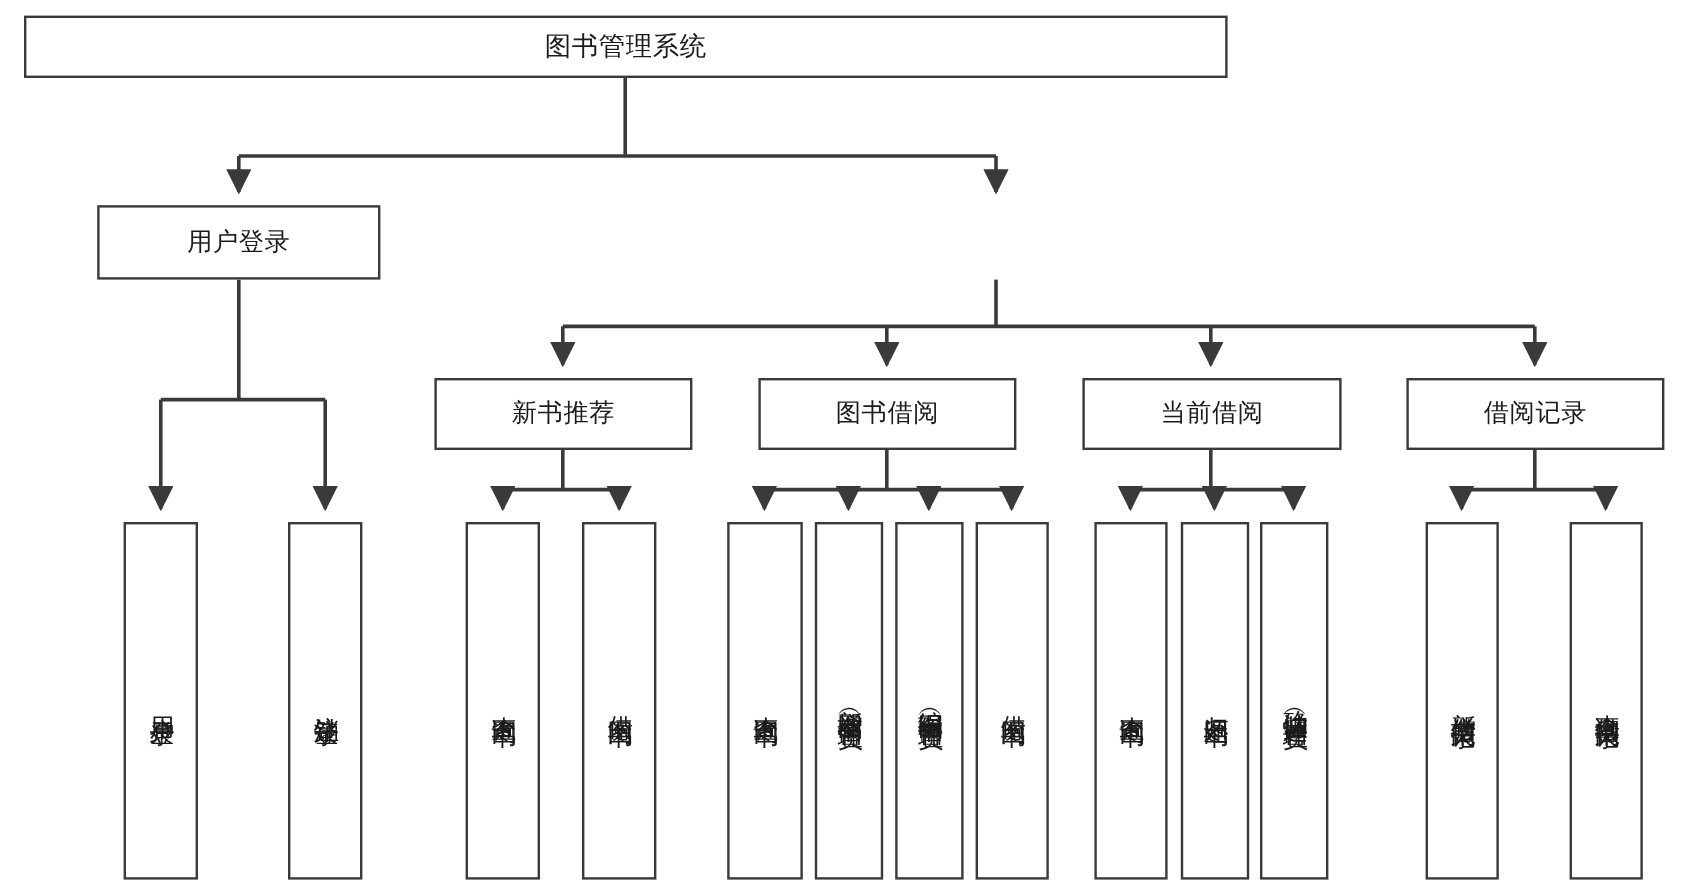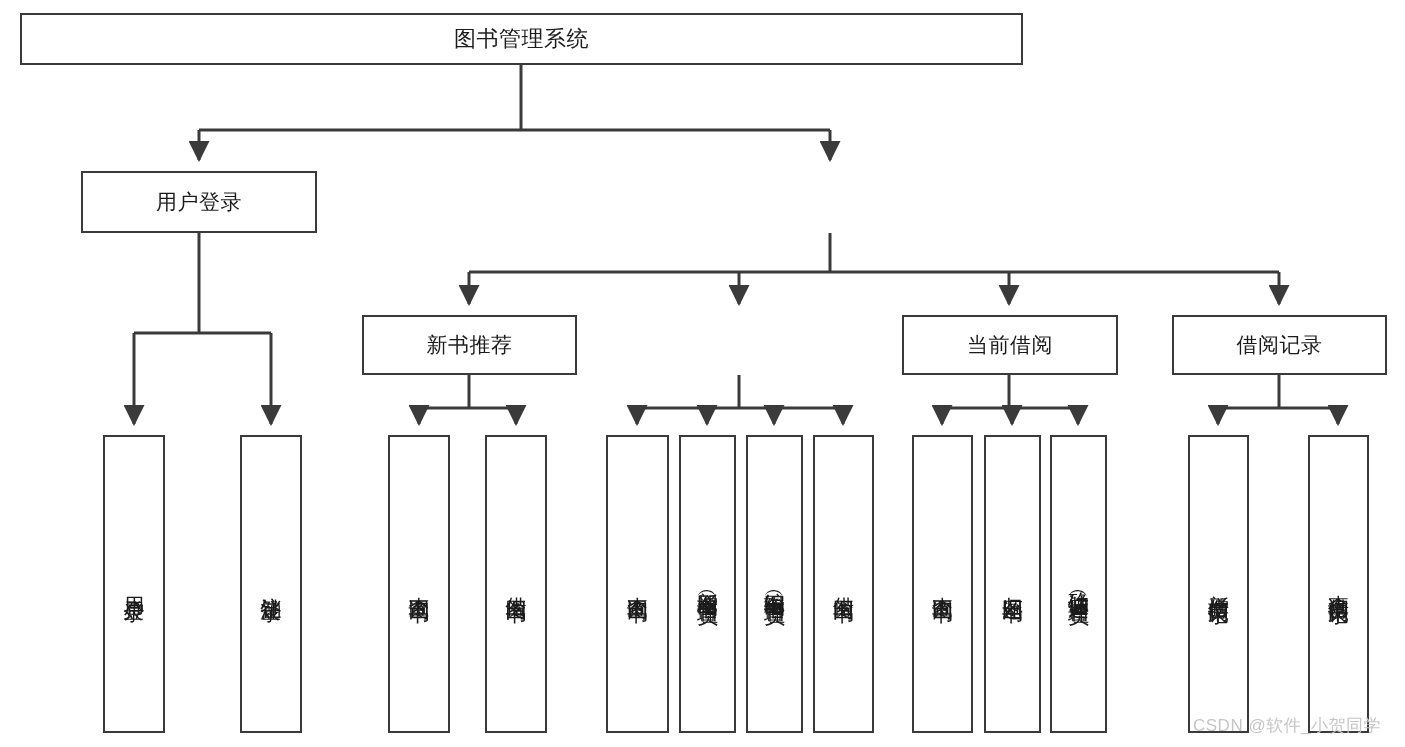--- a/index.html
+++ b/index.html
@@ -109,20 +109,23 @@
     <span class="lbl">图书管理系统</span>
   </div>
 
   <div class="node h-node" style="left:81px;top:171px;width:236px;height:62px;">
     <span class="lbl">用户登录</span>
   </div>
 
   <div class="node h-node" style="left:362px;top:315px;width:215px;height:60px;">
     <span class="lbl">新书推荐</span>
   </div>
+  <div class="node h-node" style="left:632px;top:315px;width:215px;height:60px;">
+    <span class="lbl">图书借阅</span>
+  </div>
   <div class="node h-node" style="left:1172px;top:315px;width:215px;height:60px;">
     <span class="lbl">借阅记录</span>
   </div>
   <div class="node h-node" style="left:902px;top:315px;width:216px;height:60px;">
     <span class="lbl">当前借阅</span>
   </div>
 
   <div class="node v-node" style="left:103px;top:435px;width:62px;height:298px;">
     <span class="lbl">用户登录</span>
   </div>
@@ -160,15 +163,14 @@
     <span class="lbl">确认归还（管理员）</span>
   </div>
 
   <div class="node v-node" style="left:1188px;top:435px;width:61px;height:298px;">
     <span class="lbl">新增借阅记录</span>
   </div>
   <div class="node v-node" style="left:1308px;top:435px;width:61px;height:298px;">
     <span class="lbl">查询借阅记录</span>
   </div>
 
-  <div class="watermark" style="left:1193px;top:714px;">CSDN @软件_小贺同学</div>
 
 </div>
 
 </body></html>

